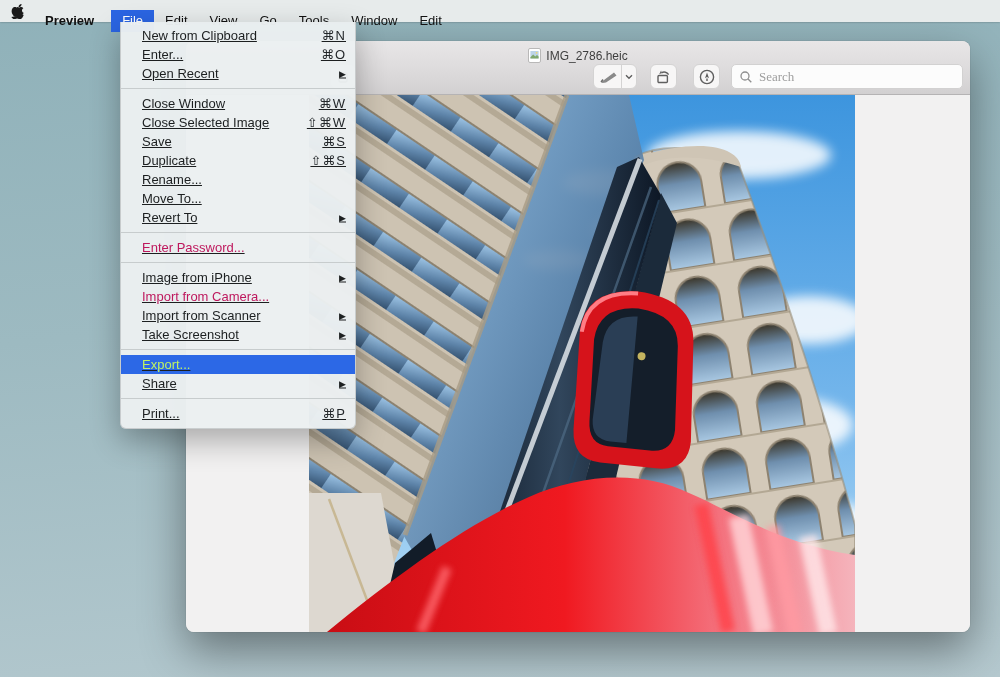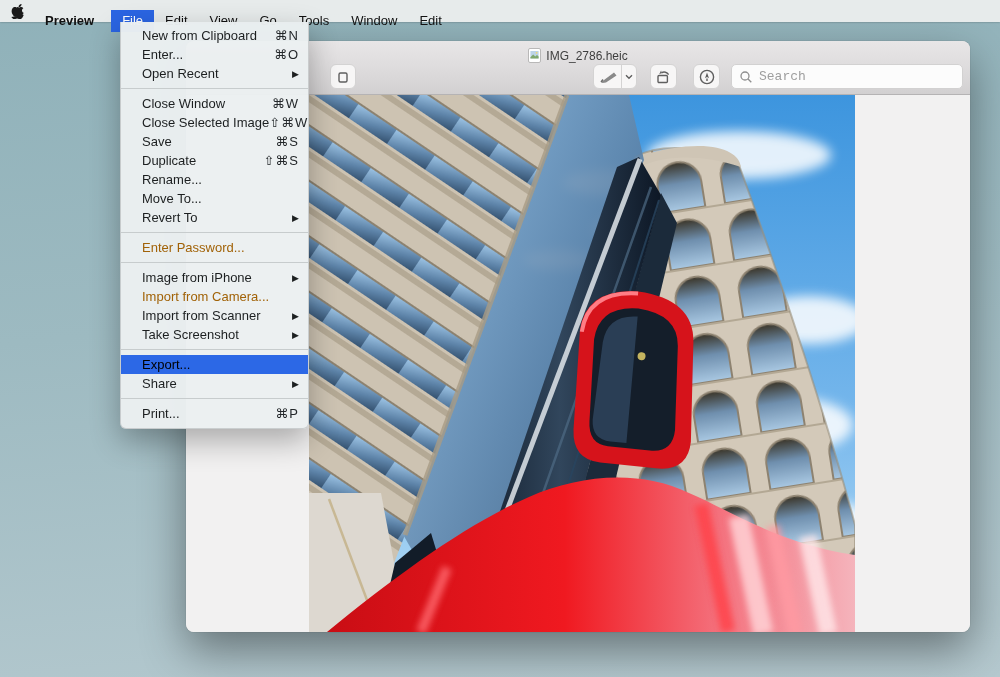--- a/index.html
+++ b/index.html
@@ -11,31 +11,31 @@
   .menubar{position:absolute;left:0;top:0;width:1000px;height:22px;
     background:rgba(233,236,236,.97);box-shadow:0 0 2px rgba(0,0,0,.35);
     display:flex;align-items:center;z-index:40;font-size:13px;color:#111;}
   .apple{width:34px;display:flex;justify-content:center;align-items:center;height:22px;}
   .apple svg{width:13px;height:15px;fill:#1a1a1a;}
   .mb-item{padding:0 11px;height:22px;line-height:22px;white-space:nowrap;}
   .mb-item.bold{font-weight:bold;margin-right:6px;}
   .mb-item.active{background:#2b65e3;color:#fff;}
 
   
-  .menu{position:absolute;left:120px;top:22px;width:189px;z-index:50;
+  .menu{position:absolute;left:120px;top:22px;width:236px;z-index:50;
     background:rgba(235,240,241,.97);border:1px solid rgba(0,0,0,.14);
     border-top:none;border-radius:0 0 6px 6px;
     box-shadow:0 12px 30px rgba(0,0,0,.3);padding:4px 0 5px 0;
-    font-size:13px;color:#1c1f20;box-sizing:border-box;}
+    font-size:13px;color:#1c1f20;box-sizing:border-box;text-decoration:underline;}
   .mi{height:19px;line-height:19px;display:flex;justify-content:space-between;
     padding:0 9px 0 21px;white-space:nowrap;}
   .mi .mi-right{color:#23272a;letter-spacing:1px;}
   .mi .arrow{font-size:9px;letter-spacing:0;color:#1c1f20;transform:translateY(0.5px);}
-  .mi.disabled,.mi.disabled .mi-right{color:#a16207;}
-  .mi.highlighted{background:#2c68e6;color:#000000;}
+  .mi.disabled,.mi.disabled .mi-right{color:#be185d;}
+  .mi.highlighted{background:#2c68e6;color:#bef264;}
   .mi.highlighted .mi-right{color:#fff;}
   .menu-sep{height:1px;background:#c7cccd;margin:5px 0;}
 
   
   .window{position:absolute;left:186px;top:41px;width:784px;height:591px;
     border-radius:8px;box-shadow:0 18px 45px rgba(0,0,0,.42), 0 0 1px rgba(0,0,0,.4);
     z-index:10;overflow:hidden;background:#f2f1f1;}
   .titlebar{position:absolute;left:0;top:0;width:100%;height:54px;
     background:linear-gradient(180deg,#e8e6e7 0%,#dddbdc 55%,#d2d0d1 100%);
     border-bottom:1px solid #b5b3b4;box-sizing:border-box;}
@@ -45,21 +45,21 @@
   
   .tb-btn{position:absolute;top:23px;height:25px;background:#f7f6f6;
     border:1px solid #d4d3d3;border-radius:6px;box-sizing:border-box;
     display:flex;align-items:center;justify-content:center;}
   .tb-btn svg{stroke:#5f5f5f;fill:none;stroke-width:1.4;}
   .split-sep{width:1px;height:100%;background:#d4d3d3;}
   .search{position:absolute;top:23px;left:545px;width:232px;height:25px;
     background:#fcfcfc;border:1px solid #d2d1d1;border-radius:5px;box-sizing:border-box;
     display:flex;align-items:center;padding:0 7px;}
   .search input{border:none;outline:none;background:transparent;font-size:13px;
-    color:#c2410c;width:100%;font-family:Liberation Mono, monospace;}
+    color:#c2410c;width:100%;font-family:Liberation Serif, serif;}
   .search input::placeholder{color:#9e9e9e;}
 
   
   .content{position:absolute;left:0;top:54px;width:784px;height:537px;background:#f2f1f1;}
   .photo{position:absolute;left:123px;top:0;width:546px;height:537px;display:block;}
 </style>
 </head>
 <body>
 
 <div class="screen">

